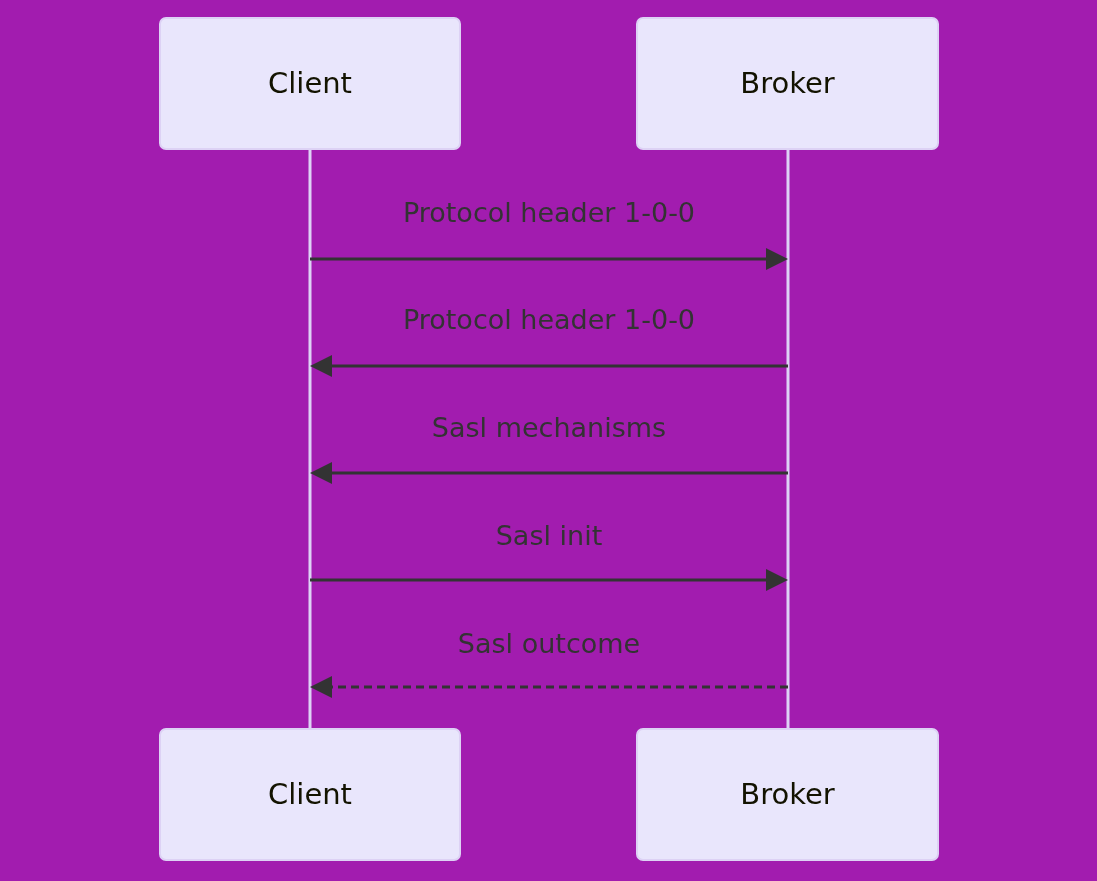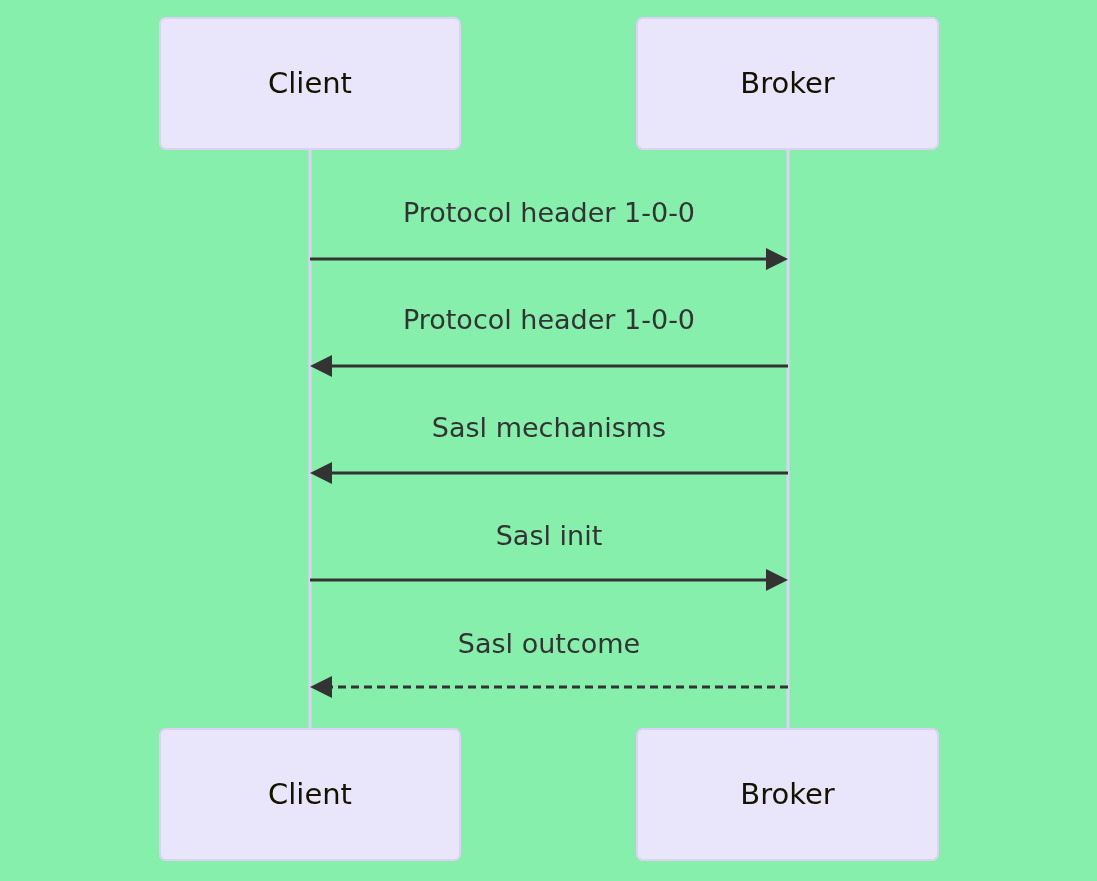--- a/index.html
+++ b/index.html
@@ -8,21 +8,21 @@
     padding: 0;
     background: #ffffff;
   }
   body {
     font-family: "DejaVu Sans", "Liberation Sans", sans-serif;
   }
   #diagram-root {
     position: relative;
     width: 1097px;
     height: 881px;
-    background: #86efac;
+    background: #a21caf;
     overflow: hidden;
   }
   #diagram-svg {
     position: absolute;
     left: 0;
     top: 0;
     width: 1097px;
     height: 881px;
     display: block;
   }

